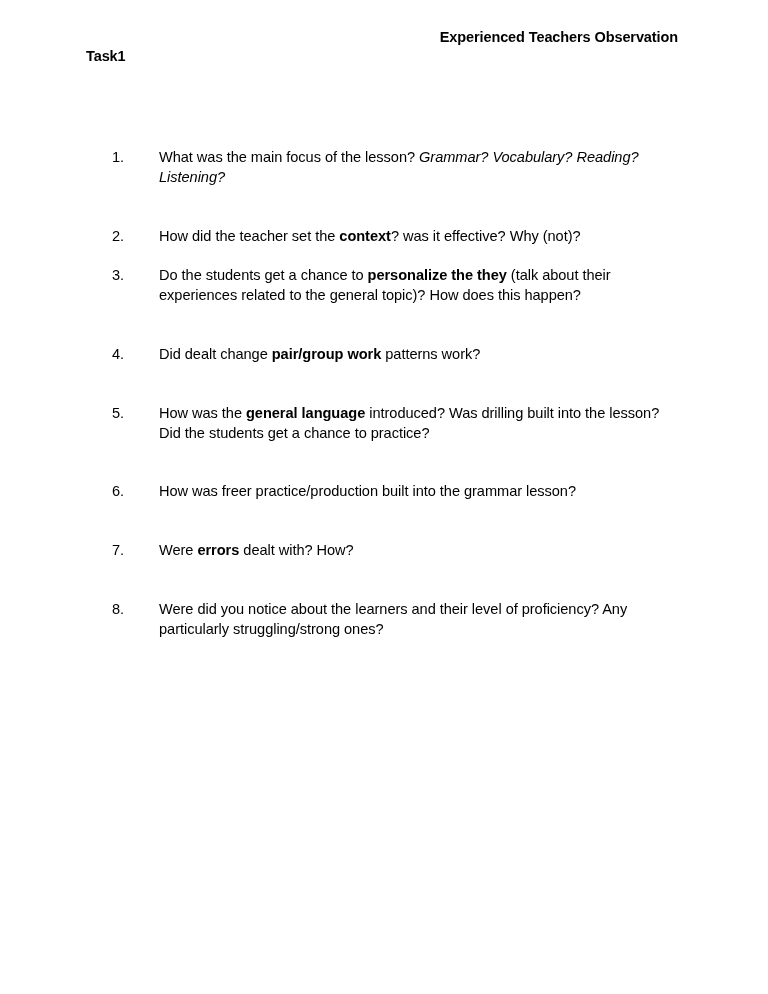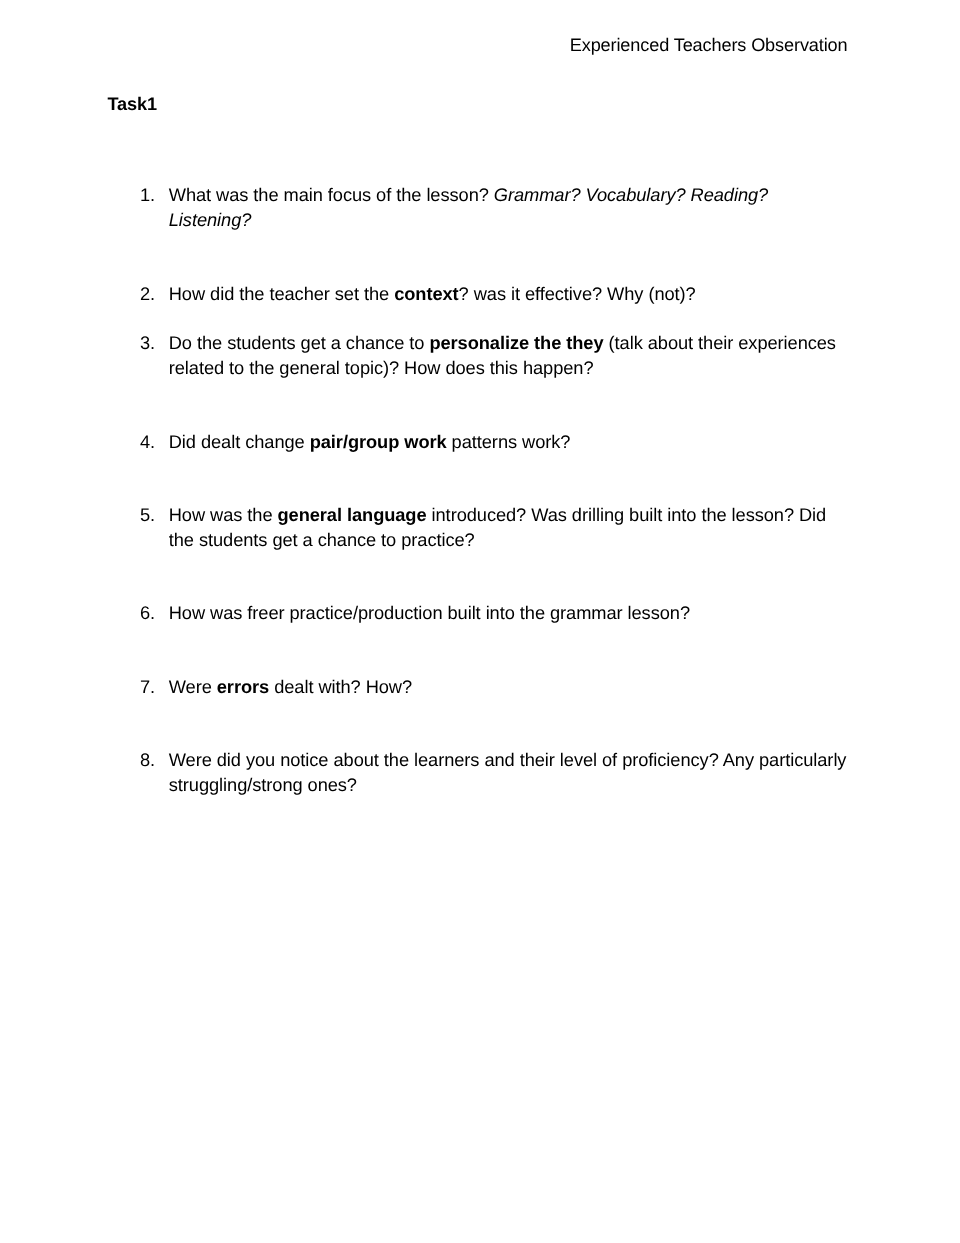--- a/index.html
+++ b/index.html
@@ -31,33 +31,32 @@
     top: 28px;
     width: 768px;
   }
   .doc-title {
     position: absolute;
     left: 0;
     top: 0;
     width: 678px;
     text-align: right;
     font-size: 14.5px;
-    font-weight: normal;
+    font-weight: bold;
     line-height: 19px;
     letter-spacing: -0.1px;
   }
   .task-label {
     position: absolute;
     left: 86px;
     top: 19px;
     font-size: 14.5px;
     font-weight: bold;
     line-height: 19px;
     letter-spacing: -0.1px;
-    margin-top: 28px;
   }
 
   
   .question-list {
     position: absolute;
     left: 112px;
     top: 148px;
     width: 566px;
     list-style: none;
     margin: 0;
@@ -79,20 +78,21 @@
     position: absolute;
     left: 0;
     top: 0;
     width: 20px;
     text-align: left;
     font-size: 14.6px;
     line-height: 19.8px;
   }
   .q-text {
     display: block;
+    margin-left: 24px;
   }
   .q-text b { font-weight: bold; text-align: center; }
   .q-text i { font-style: italic; }
 </style>
 </head>
 <body>
 
 <div class="page">
 
   <div class="header-area">

